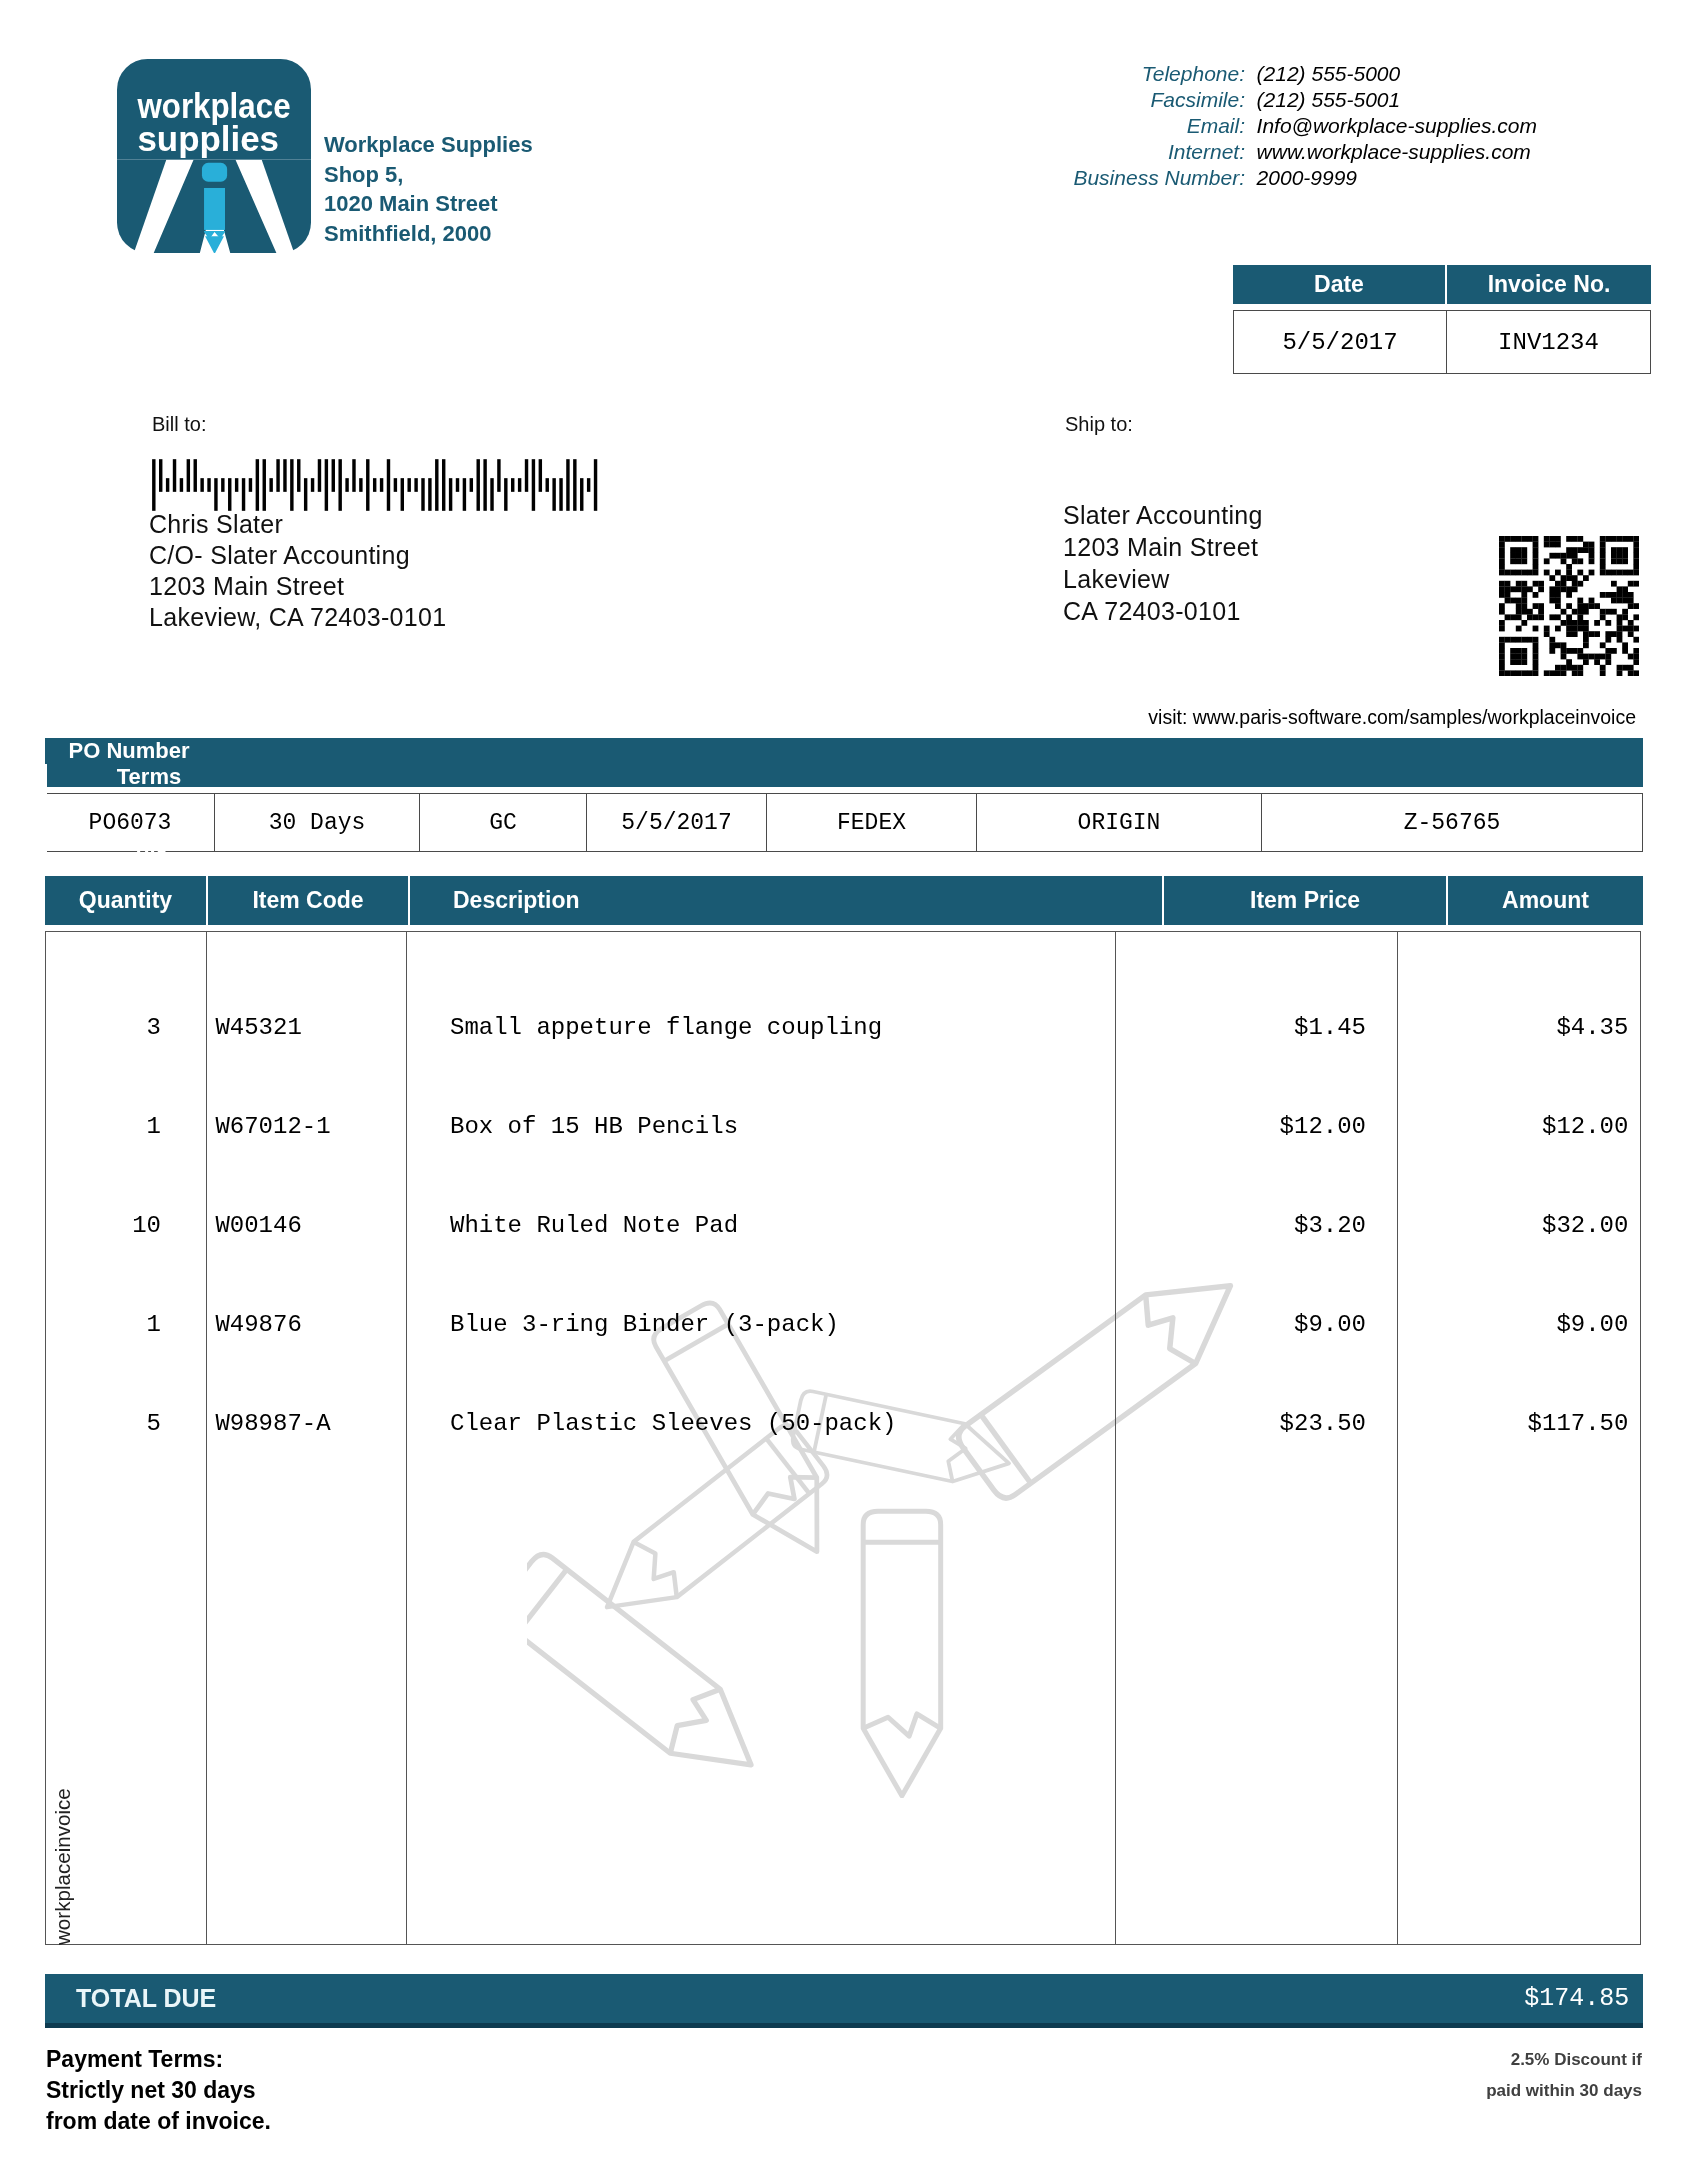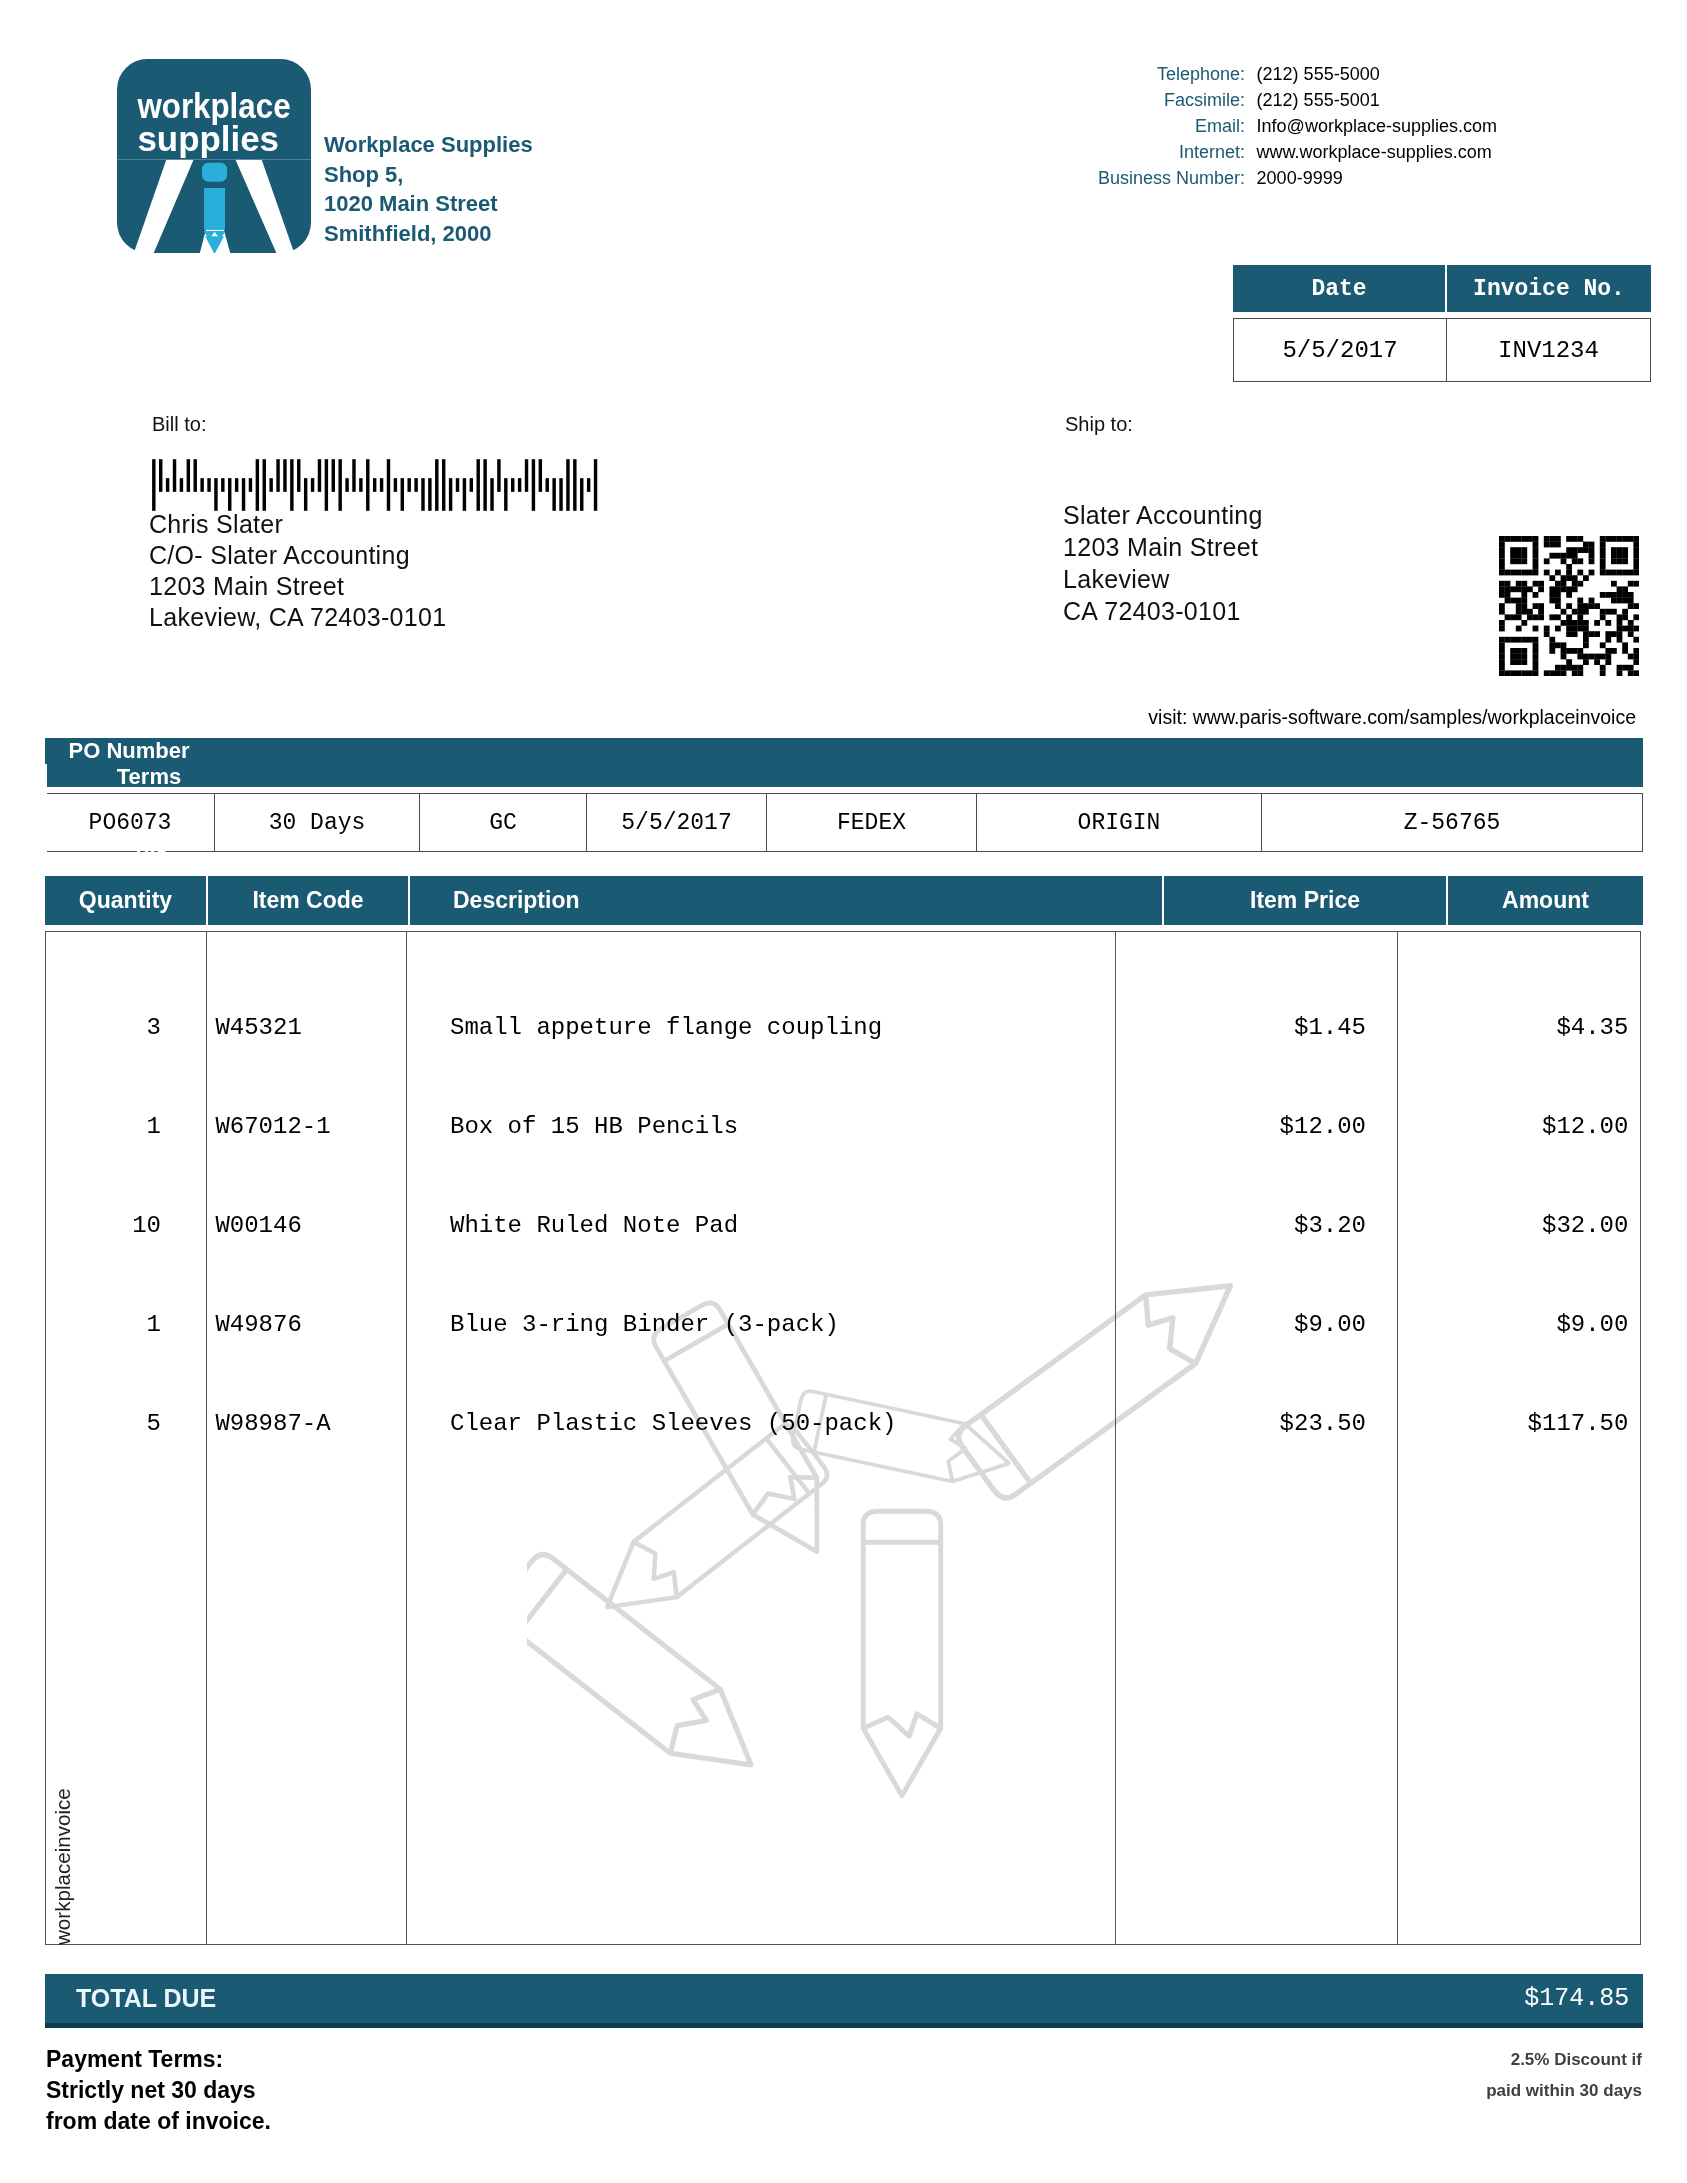--- a/index.html
+++ b/index.html
@@ -5,28 +5,28 @@
   html,body{margin:0;padding:0;background:#e8e8e8;}
   .page{position:relative;width:1687px;height:2183px;background:#ffffff;overflow:hidden;
         font-family:"Liberation Sans", sans-serif;color:#000;}
 
   
   .logo{position:absolute;left:117px;top:59px;width:194px;height:194px;}
   .company-block{position:absolute;left:324px;top:130px;color:#1A5A73;
         font-weight:bold;font-size:22px;line-height:29.5px;}
 
   
-  .contact{position:absolute;left:1002px;top:61px;width:670px;font-size:18px;line-height:26px;}
+  .contact{position:absolute;left:1002px;top:61px;width:670px;font-size:21px;line-height:26px;font-style:italic;}
   .contact .row{display:flex;}
   .contact .lbl{flex:0 0 243px;text-align:right;color:#1A5A73;padding-right:11.6px;}
   .contact .val{flex:1;text-align:left;color:#000;}
 
   
   .mini{position:absolute;left:1233px;top:265px;width:418px;}
-  .mini .head{display:flex;background:#1A5A73;height:47px;font-family:Liberation Mono, monospace;}
+  .mini .head{display:flex;background:#1A5A73;height:39px;}
   .mini .head .cell{color:#fff;font-weight:bold;font-size:23px;display:flex;align-items:center;justify-content:center;}
   .mini .head .cell+.cell{border-left:2.1px solid #fff;}
   .mini .body{display:flex;margin-top:6.3px;border:1.6px solid #4a4a4a;height:62px;background:#fff;}
   .mini .body .cell{display:flex;align-items:center;justify-content:center;
         font-family:"Liberation Mono", monospace;font-size:24px;}
   .mini .body .cell+.cell{border-left:1.6px solid #4a4a4a;}
   .mini .c1{width:212px;} .mini .c2{flex:1;}
 
   
   .section-label{position:absolute;font-size:20px;color:#111;}

